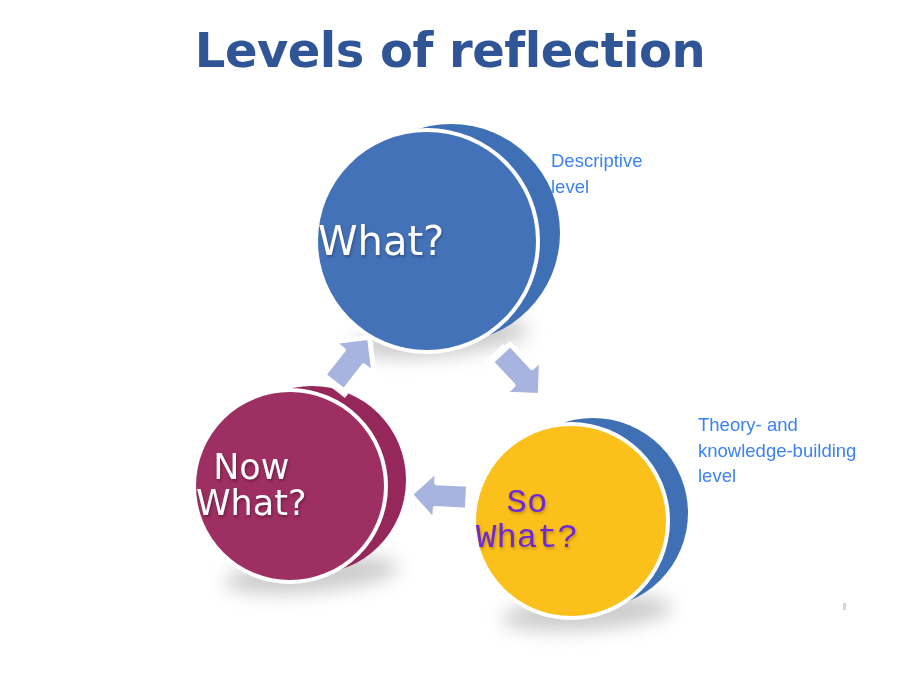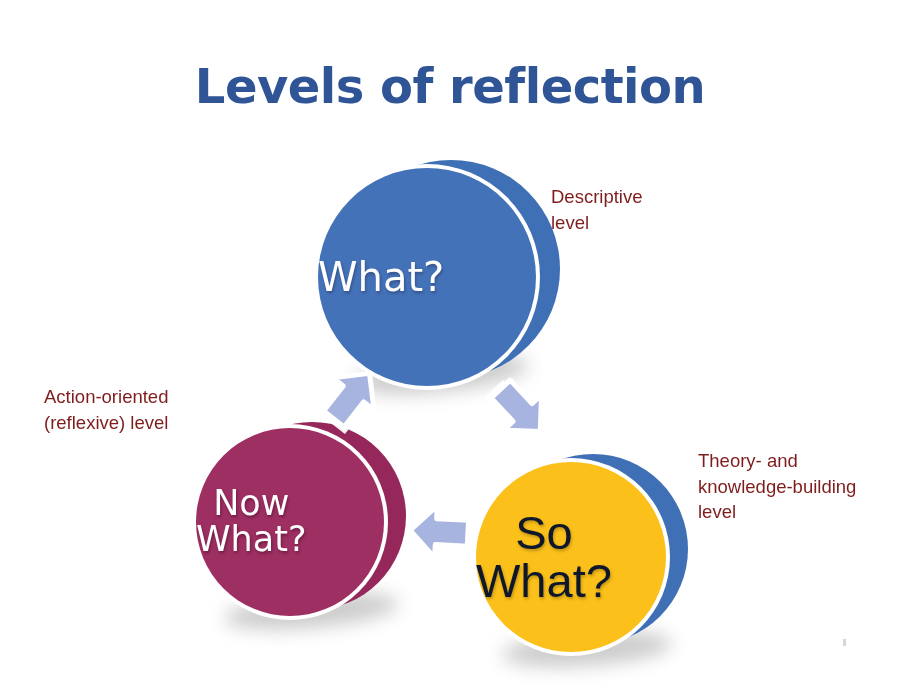--- a/index.html
+++ b/index.html
@@ -15,21 +15,20 @@
     font-family: "Liberation Sans", sans-serif;
     background: #ffffff;
   }
 
   #slide {
     position: absolute;
     inset: 0;
     width: 900px;
     height: 602px;
     background: #ffffff;
-    margin-top: 36px;
   }
 
   
   #title {
     position: absolute;
     left: 0;
     top: 22px;
     width: 900px;
     text-align: center;
     font-size: 48px;
@@ -114,42 +113,42 @@
     left: 26px; top: 178px; width: 170px; height: 34px;
     transform: rotate(-4deg);
   }
   #node-so-what .back-disc {
     left: 22px; top: 0px; width: 190px; height: 190px;
     background: #3f6fb5;
   }
   #node-so-what .front-disc {
     left: 0px; top: 8px; width: 190px; height: 190px;
     background: #fbc01a;
-    color: #0f172a;
-    font-size: 47px;
-    font-family: Liberation Sans, sans-serif;
+    color: #6d28d9;
+    font-size: 34px;
+    font-family: Liberation Mono, monospace;
     text-shadow: 1px 2px 3px rgba(120,90,10,.45);
     box-shadow: 0 0 0 4px #ffffff;
   }
 
   
   .arrow {
     position: absolute;
     width: 78px;
     height: 78px;
   }
   .arrow svg { display: block; overflow: visible; }
   #arrow-up    { left: 311px; top: 325px; transform: rotate(38deg); }
   #arrow-down  { left: 478px; top: 333px; transform: rotate(137deg); }
   #arrow-left  { left: 404px; top: 456px; transform: rotate(273deg); }
 
   
   .caption {
     position: absolute;
-    color: #7f1d1d;
+    color: #3b82f6;
     font-size: 18.5px;
     line-height: 1.38;
     white-space: pre-line;
     font-family: "Liberation Sans", sans-serif;
   }
   #caption-descriptive { left: 551px; top: 148px; width: 210px; }
   #caption-theory      { left: 698px; top: 412px; width: 200px; }
   #caption-action      { left: 44px;  top: 348px; width: 215px; }
 
   #corner-mark {
@@ -220,18 +219,16 @@
     </svg>
   </div>
 
   <div class="caption" id="caption-descriptive">Descriptive
 level</div>
 
   <div class="caption" id="caption-theory">Theory- and
 knowledge-building
 level</div>
 
-  <div class="caption" id="caption-action">Action-oriented
-(reflexive) level</div>
 
   <div id="corner-mark"></div>
 
 </div>
 
 </body></html>

